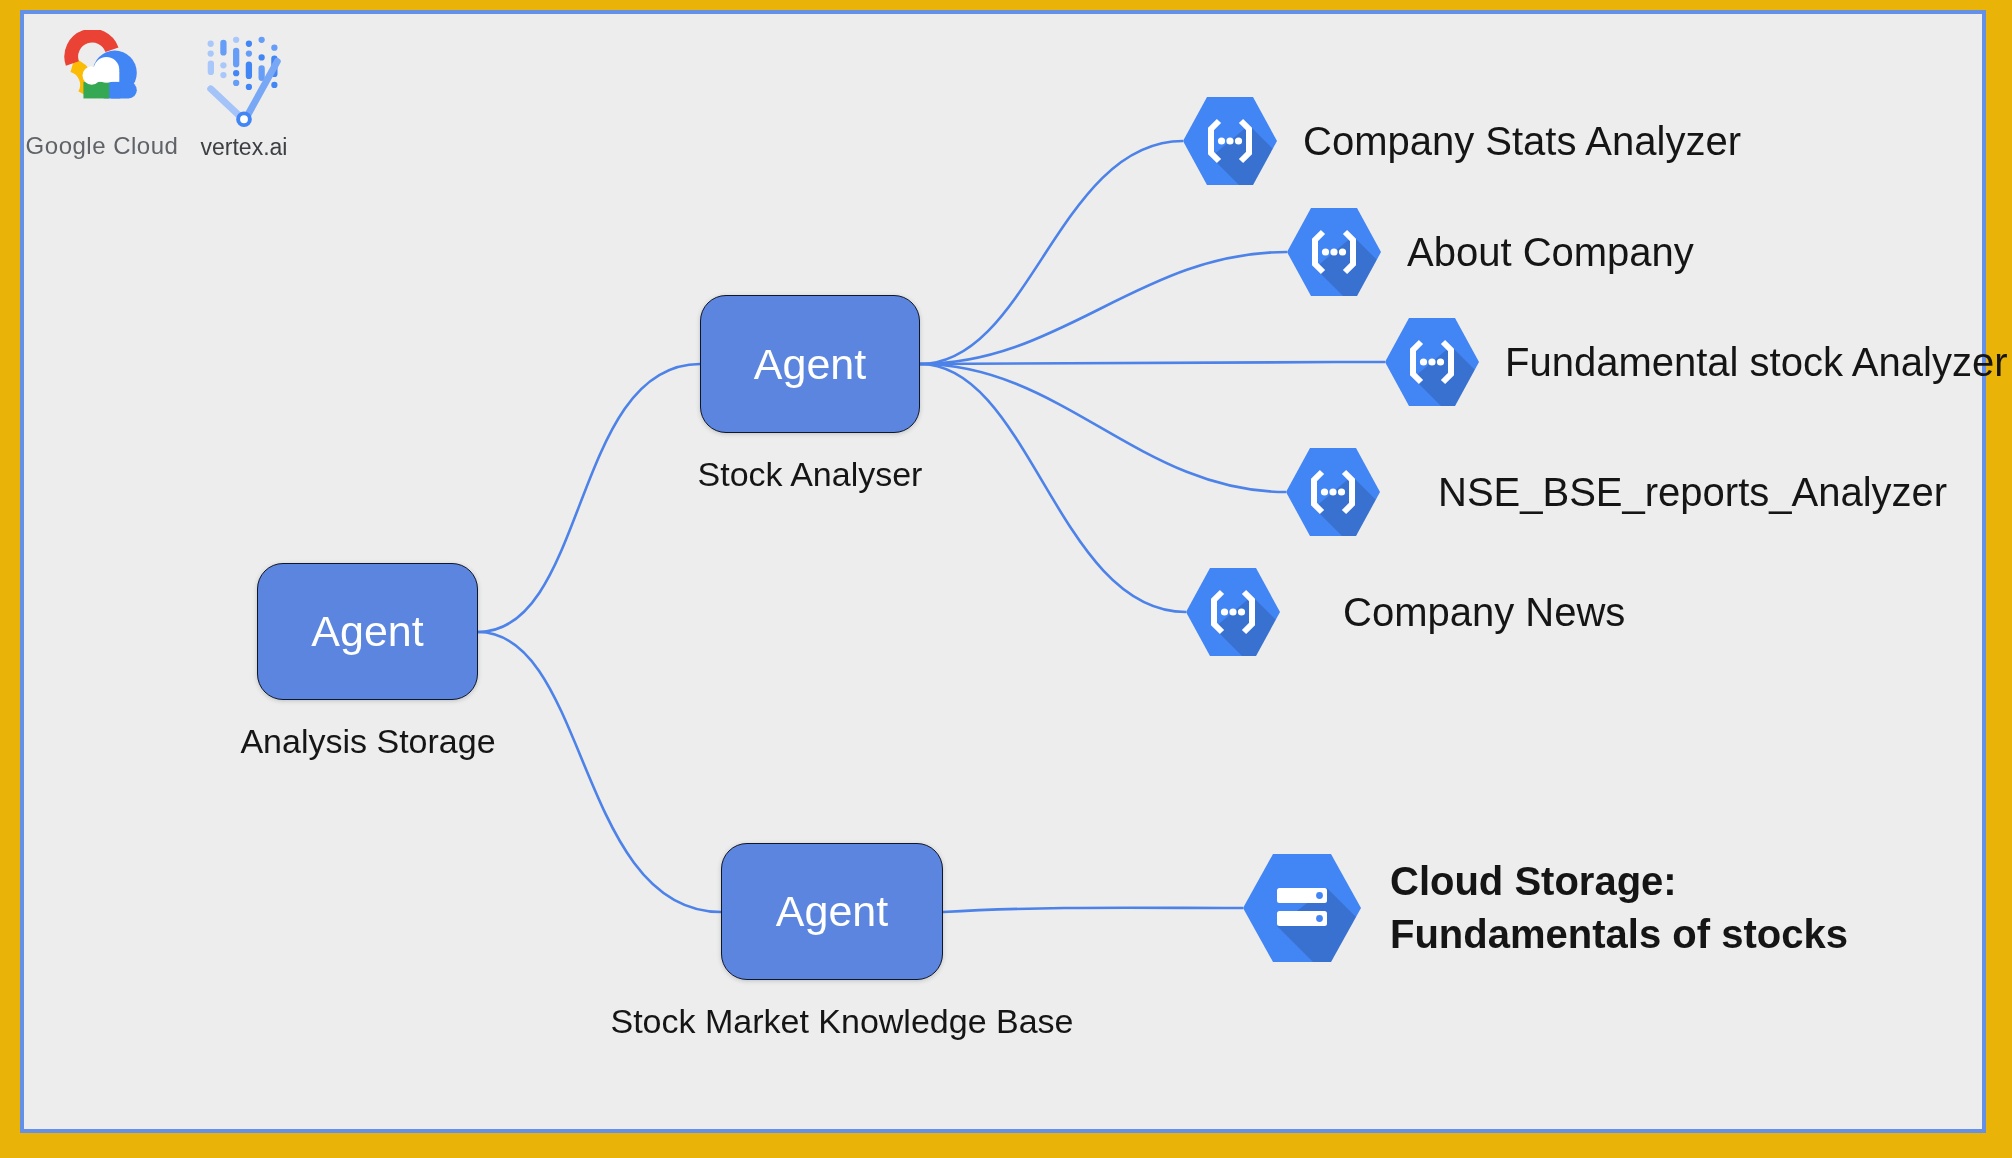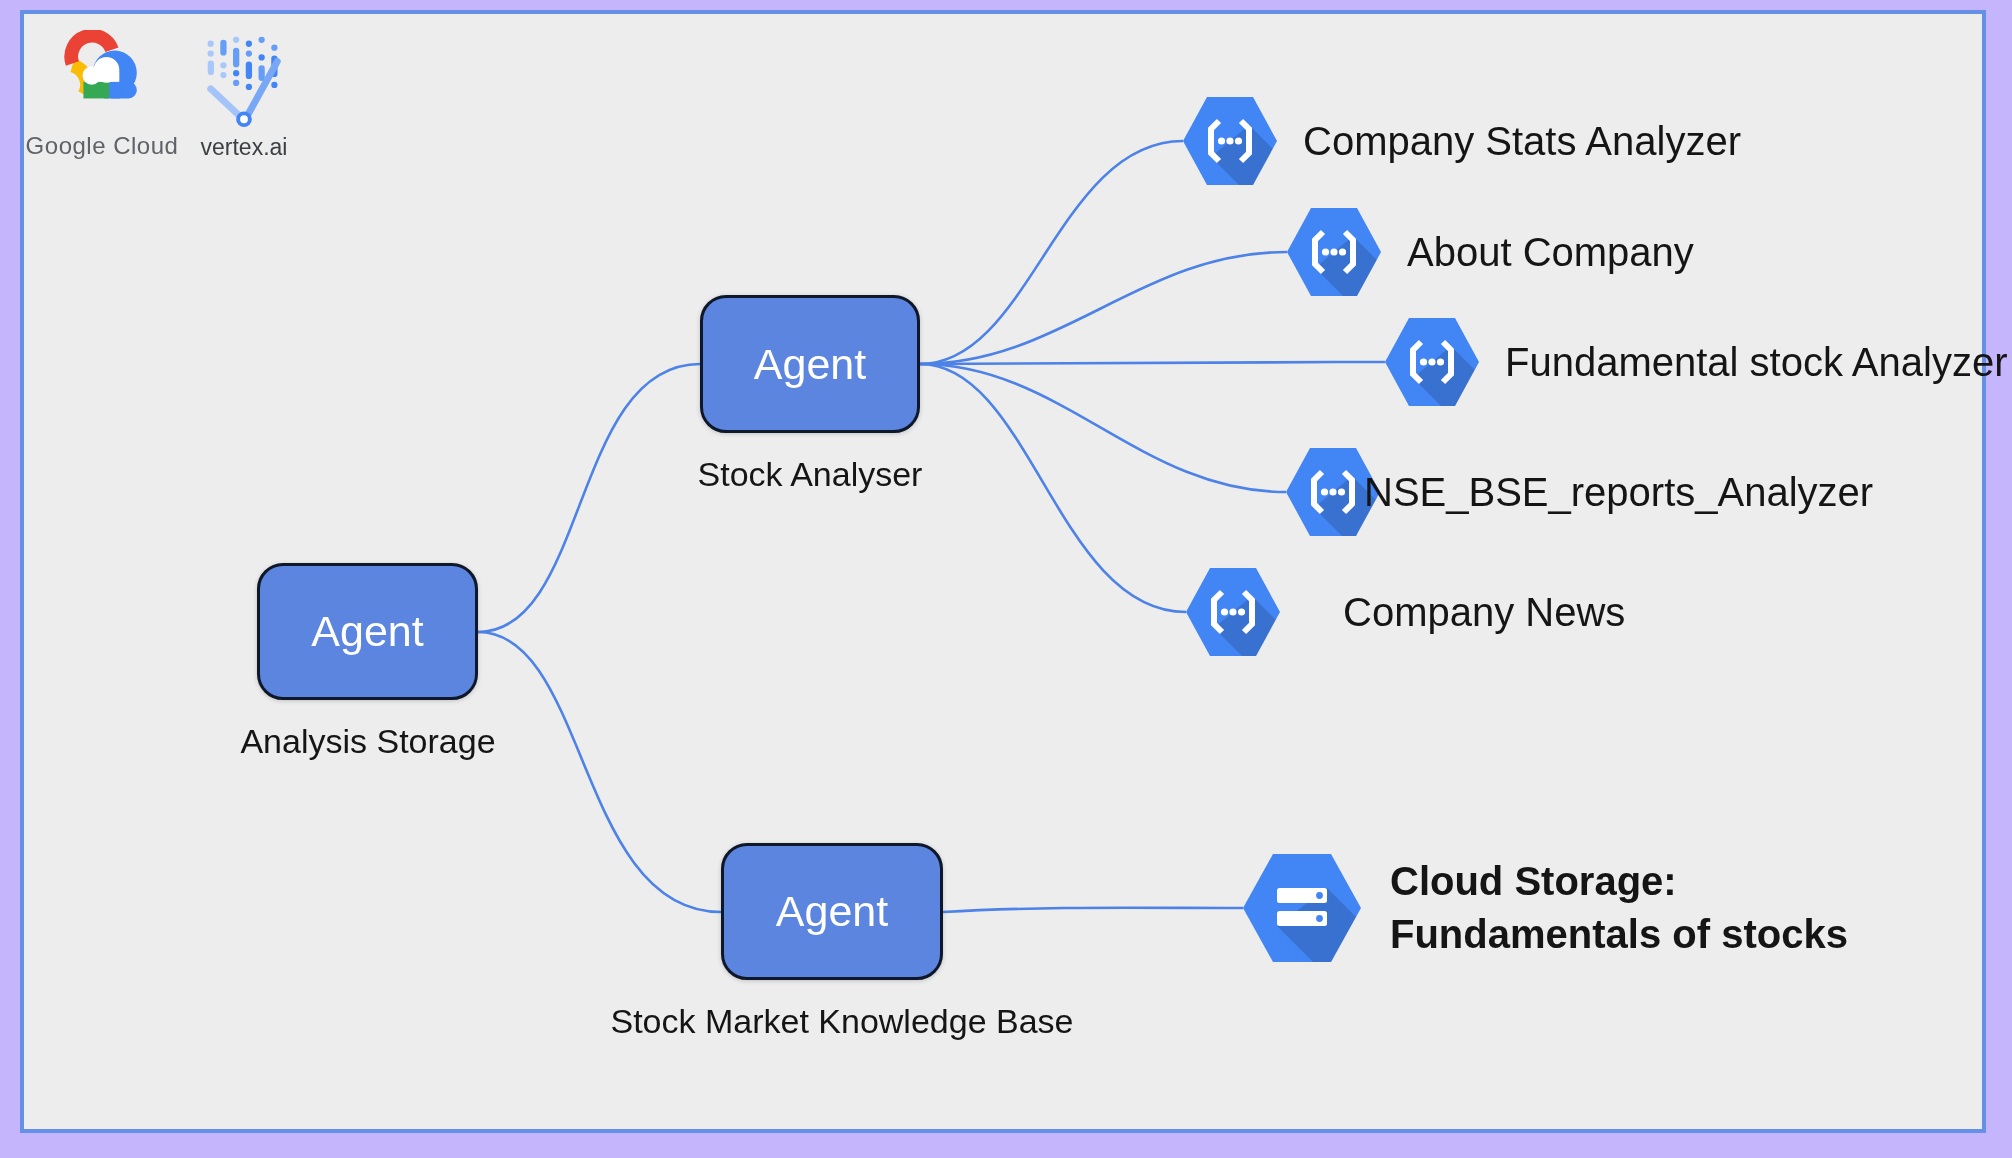--- a/index.html
+++ b/index.html
@@ -1,24 +1,24 @@
 <!DOCTYPE html>
 <html><head>
 <meta charset="utf-8">
 <style>
   html,body{margin:0;padding:0;background:#fff;}
-  .page{position:relative;width:2012px;height:1158px;background:#c4b5fd;
+  .page{position:relative;width:2012px;height:1158px;background:#eab308;
         font-family:"Liberation Sans", sans-serif;overflow:hidden;}
   .canvas{position:absolute;left:20px;top:10px;width:1966px;height:1123px;
           box-sizing:border-box;border:4px solid #6590e8;background:#ededed;}
   .edges{position:absolute;left:0;top:0;width:2012px;height:1158px;pointer-events:none;}
   .edges path{fill:none;stroke:#4d82e8;stroke-width:2.6px;}
 
   .agent-box{position:absolute;display:flex;align-items:center;justify-content:center;
-             background:#5b85de;border:3px solid #0f172a;border-radius:26px;
+             background:#5b85de;border:1px solid #0f172a;border-radius:26px;
              box-sizing:border-box;box-shadow:0 1px 4px rgba(60,64,67,.25);}
   .agent-box span{color:#ffffff;font-size:43px;line-height:1;}
   .caption{position:absolute;transform:translateX(-50%);white-space:nowrap;
            color:#151515;font-size:34px;}
   .hex{position:absolute;}
   .tool-label{position:absolute;transform:translateY(-50%);white-space:nowrap;
               color:#151515;font-size:40px;}
   .storage-label div{line-height:1.32;font-weight:bold;}
   .bracket{stroke:#ffffff;stroke-width:6px;fill:none;}
   .brand-word{position:absolute;transform:translateX(-50%);white-space:nowrap;}
@@ -158,21 +158,21 @@
         </clipPath>
       </defs>
     <polygon points="0,46 24,2 70,2 94,46 70,90 24,90" fill="#4285f4"></polygon>
     <path d="M28,62 L66,30 L141,105 L103,137 Z" clip-path="url(#hc4)" fill="rgba(0,0,0,0.15)"></path>
     <path class="bracket" d="M36,26 L28,34 L28,58 L36,66"></path>
     <path class="bracket" d="M58,26 L66,34 L66,58 L58,66"></path>
     <circle cx="38.5" cy="46" r="3.6" fill="#fff"></circle>
       <circle cx="47" cy="46" r="3.6" fill="#fff"></circle>
       <circle cx="55.5" cy="46" r="3.6" fill="#fff"></circle>
   </svg>
-  <div class="tool-label" style="left:1364px;top:492px;">NSE_BSE_reports_Analyzer</div>
+  <div class="tool-label" style="left:1438px;top:492px;">NSE_BSE_reports_Analyzer</div>
 
   <svg class="hex" style="left:1186px;top:566px;" width="94" height="92" viewBox="0 0 94 92">
     <defs>
         <clipPath id="hc5">
           <polygon points="0,46 24,2 70,2 94,46 70,90 24,90"></polygon>
         </clipPath>
       </defs>
     <polygon points="0,46 24,2 70,2 94,46 70,90 24,90" fill="#4285f4"></polygon>
     <path d="M28,62 L66,30 L141,105 L103,137 Z" clip-path="url(#hc5)" fill="rgba(0,0,0,0.15)"></path>
     <path class="bracket" d="M36,26 L28,34 L28,58 L36,66"></path>

